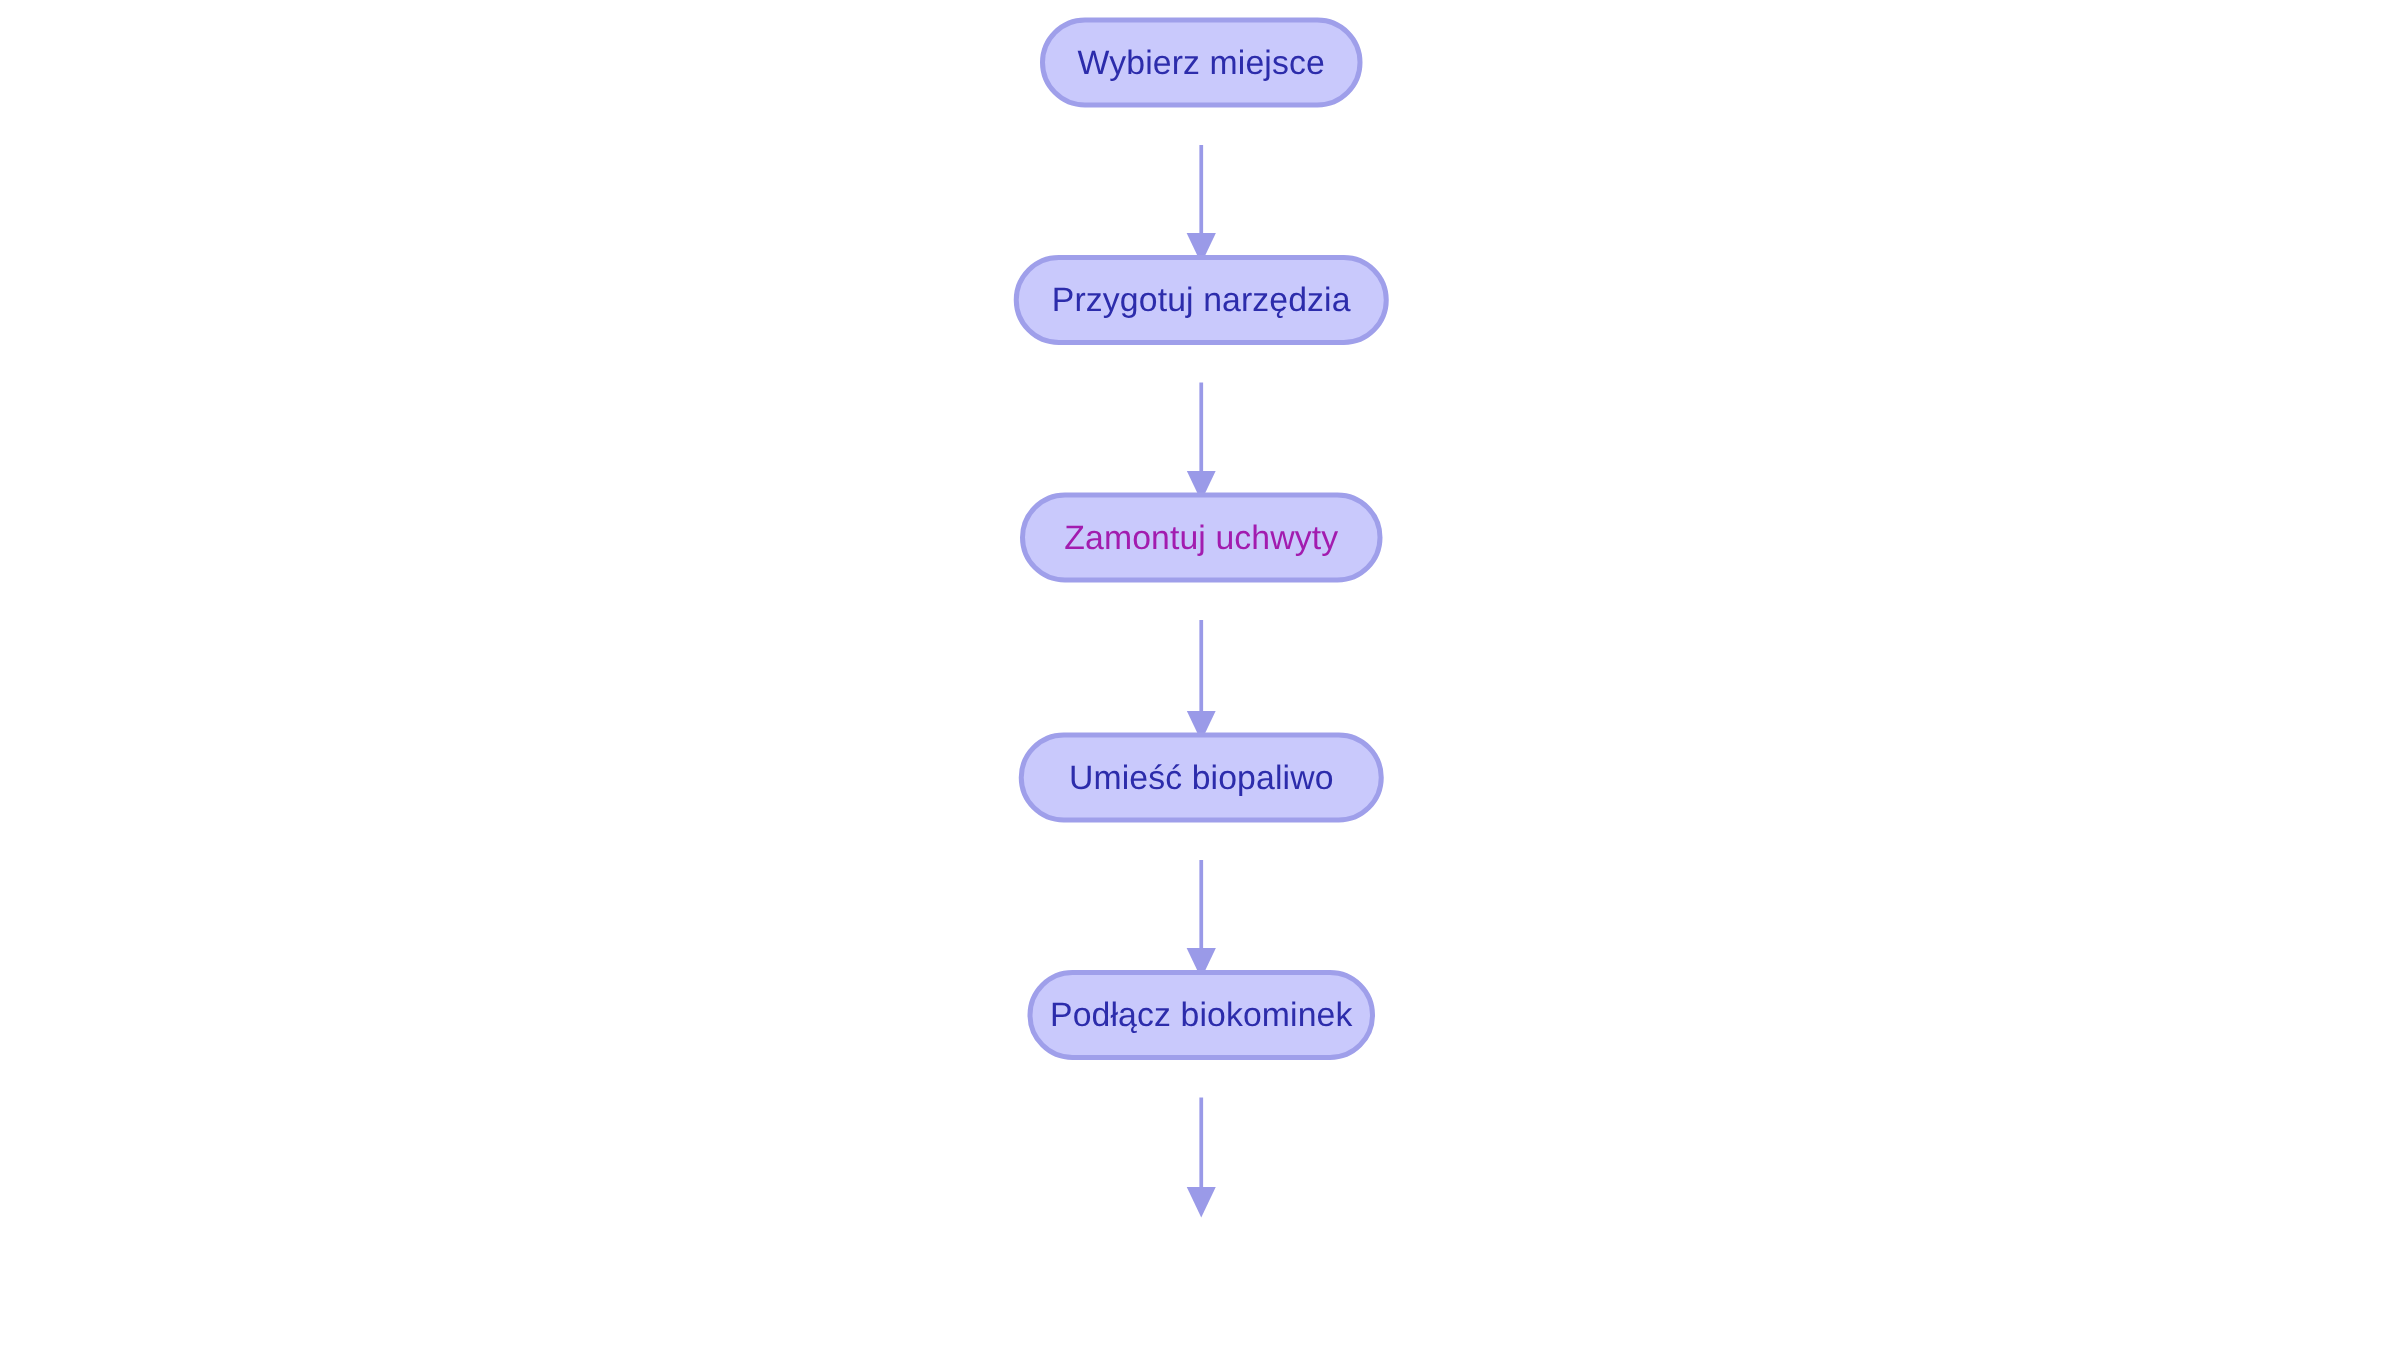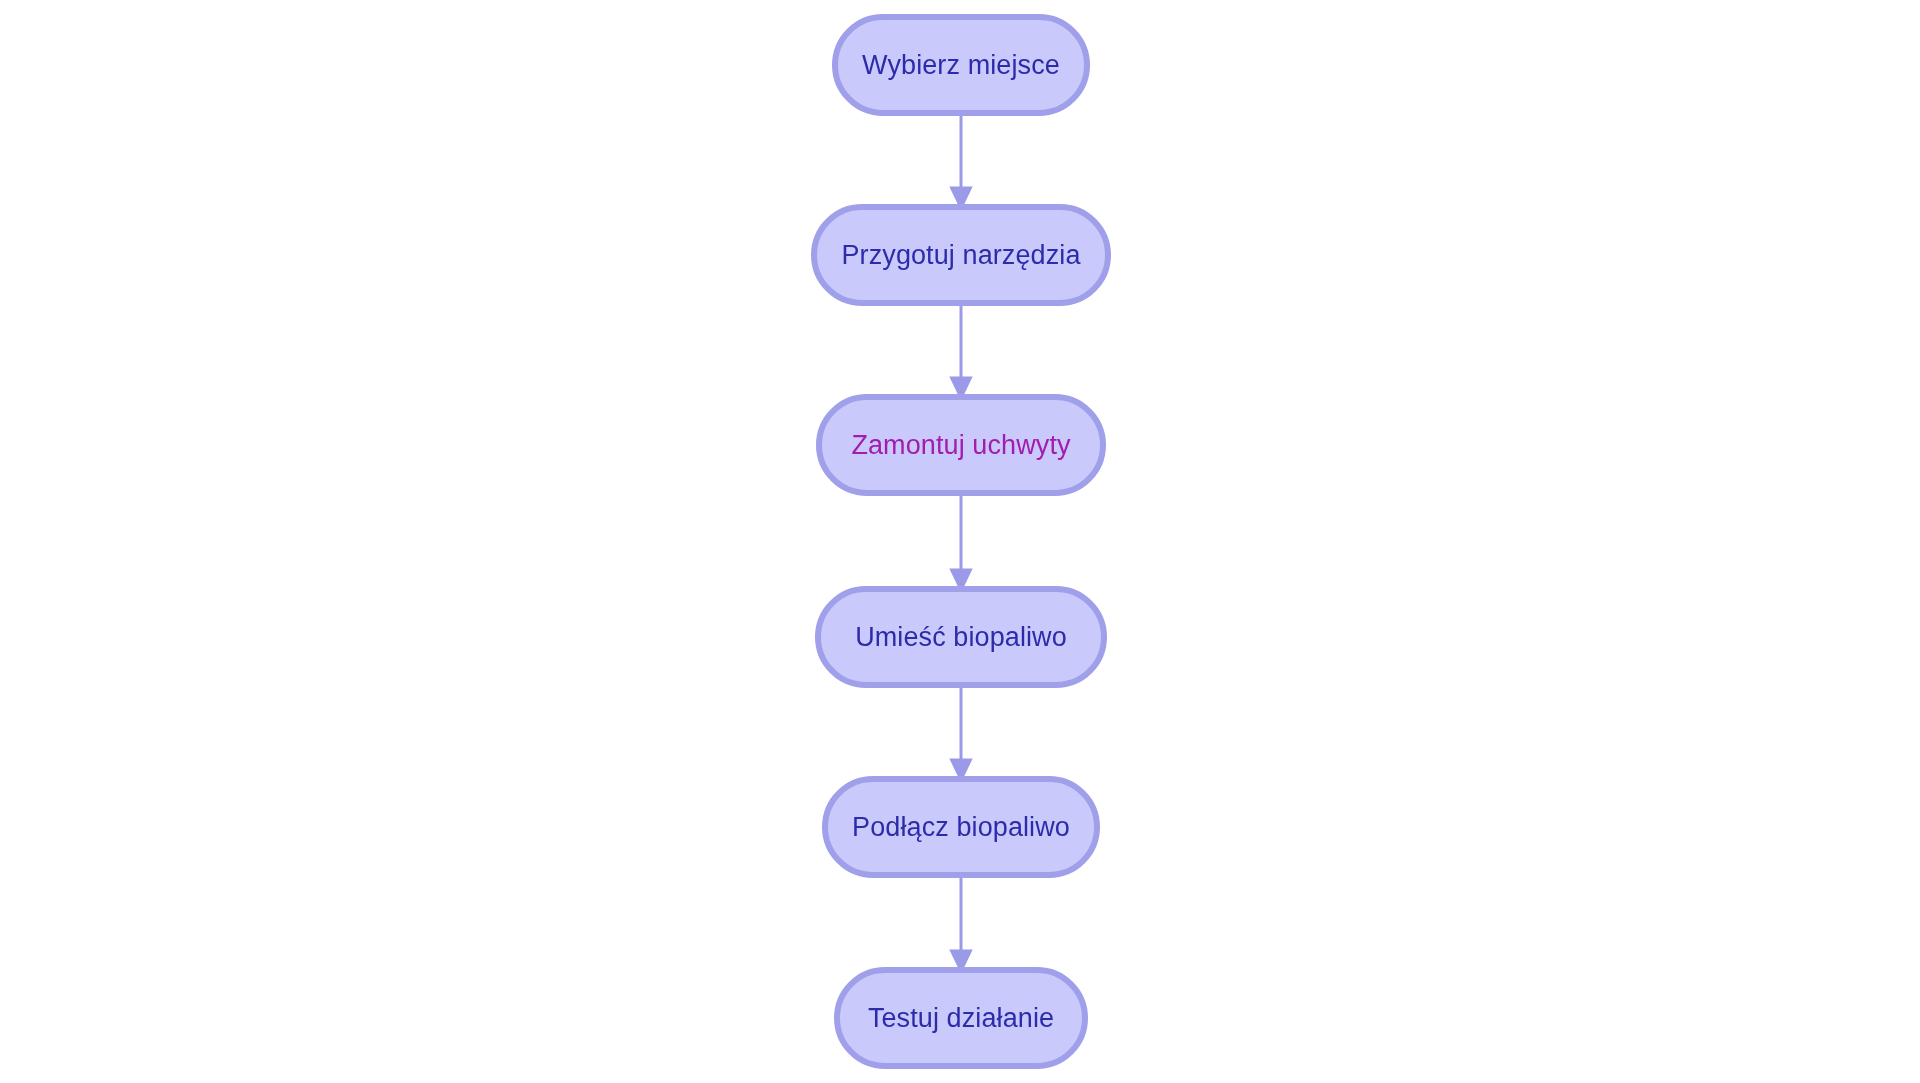--- a/index.html
+++ b/index.html
@@ -26,23 +26,23 @@
     width: 1920px;
     height: 1083px;
   }
   .flow-node {
     position: absolute;
     box-sizing: border-box;
     display: flex;
     align-items: center;
     justify-content: center;
     background: #c9c9fc;
-    border: 6px solid #d946ef;
+    border: 4px solid #d946ef;
     border-radius: 60px;
-    height: 102px;
+    height: 72px;
     transform: translateX(-50%);
   }
   .flow-node-label {
     color: #2c2cab;
     font-size: 27px;
     font-family: "Liberation Sans", sans-serif;
     font-weight: 400;
     letter-spacing: 0.1px;
     white-space: nowrap;
     line-height: 1;
@@ -91,20 +91,17 @@
     <div class="flow-node" style="left: 961px; top: 204px; width: 300px; background: rgb(201, 201, 252); border-color: rgb(159, 159, 234);">
       <span class="flow-node-label" style="color: rgb(44, 44, 171); font-size: 27px;">Przygotuj narzędzia</span>
     </div>
     <div class="flow-node" style="left: 961px; top: 394px; width: 290px; background: rgb(201, 201, 252); border-color: rgb(159, 159, 234);">
       <span class="flow-node-label" style="color: #a21caf; font-size: 27px;">Zamontuj uchwyty</span>
     </div>
     <div class="flow-node" style="left: 961px; top: 586px; width: 292px; background: rgb(201, 201, 252); border-color: rgb(159, 159, 234);">
       <span class="flow-node-label" style="color: rgb(44, 44, 171); font-size: 27px;">Umieść biopaliwo</span>
     </div>
     <div class="flow-node" style="left: 961px; top: 776px; width: 278px; background: rgb(201, 201, 252); border-color: rgb(159, 159, 234);">
-      <span class="flow-node-label" style="color: rgb(44, 44, 171); font-size: 27px;">Podłącz biopaliwo</span>
-    </div>
-    <div class="flow-node" style="left: 961px; top: 967px; width: 254px; background: rgb(201, 201, 252); border-color: rgb(159, 159, 234);">
-      <span class="flow-node-label" style="color: rgb(44, 44, 171); font-size: 27px;">Testuj działanie</span>
+      <span class="flow-node-label" style="color: rgb(44, 44, 171); font-size: 27px;">Podłącz biokominek</span>
     </div>
   </div>
 
 </div>
 
 </body></html>

